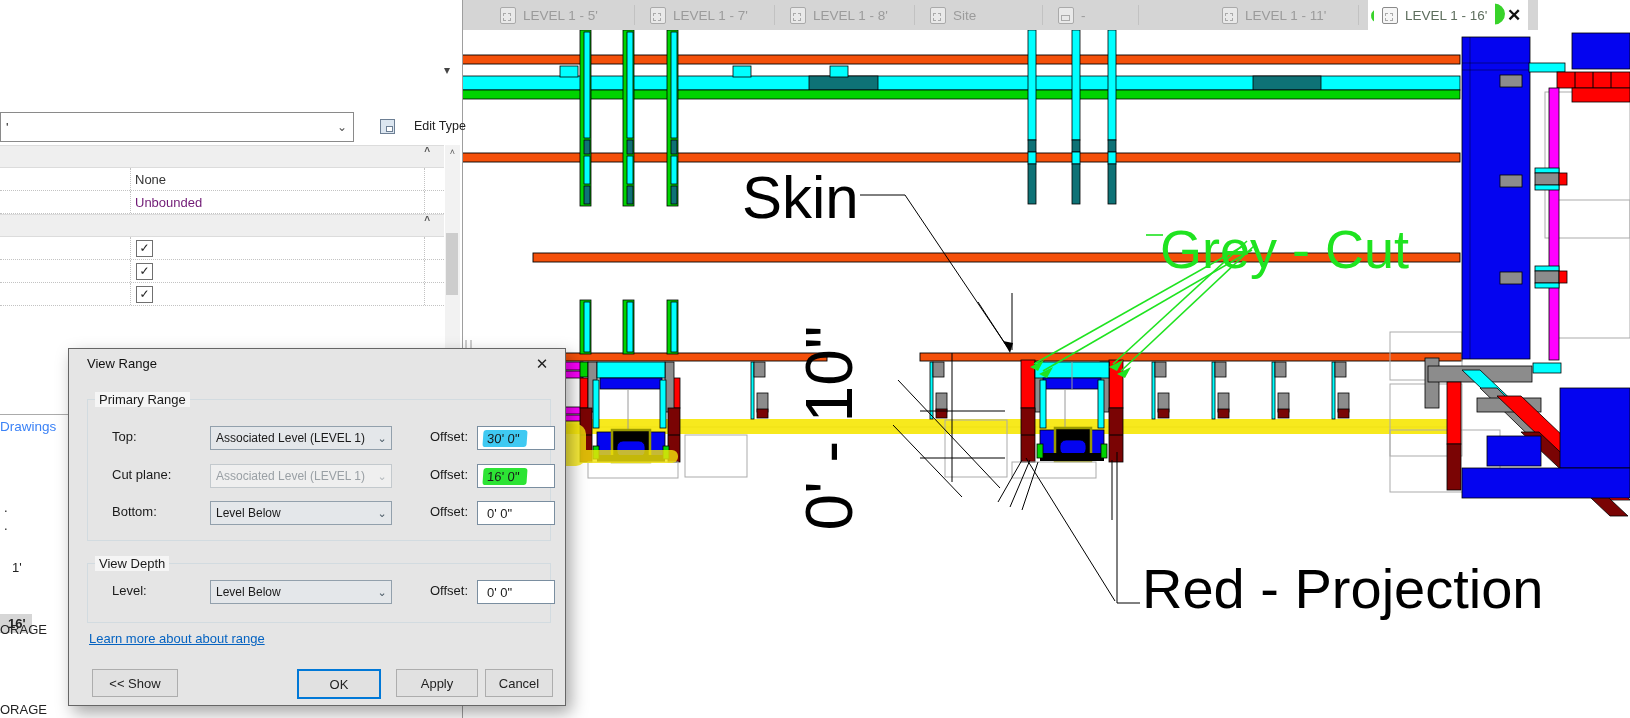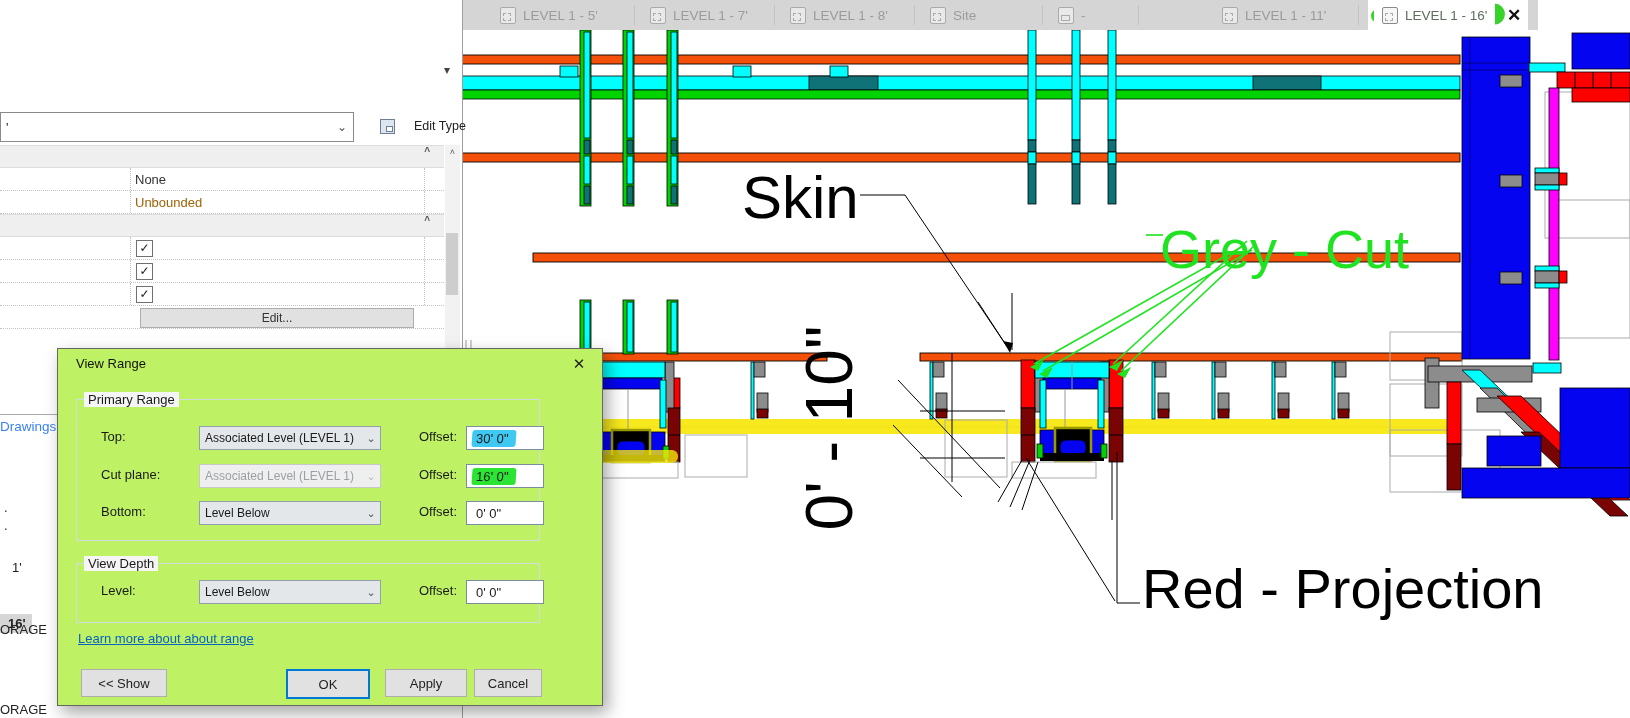--- a/index.html
+++ b/index.html
@@ -49,34 +49,34 @@
   #type-selector .chev{width:22px;text-align:center;color:#555;font-size:12px;}
   #edit-type{position:absolute;left:357px;top:112px;width:104px;height:28px;display:flex;align-items:center;gap:19px;color:#222;font-size:12.5px;margin-left:23px;}
   .et-icon{width:13px;height:13px;border:1px solid #6d7f94;background:#dce6f0;position:relative;flex:0 0 auto;}
   .et-icon::after{content:"";position:absolute;right:1px;bottom:1px;width:5px;height:4px;border:1px solid #6d7f94;background:#fff;}
 
   #param-table{position:absolute;left:0;top:145px;width:444px;}
   .sec-bar{height:21px;background:#efefef;border-top:1px solid #dcdcdc;border-bottom:1px solid #dcdcdc;position:relative;}
   .sec-chev{position:absolute;right:14px;top:1px;color:#555;font-size:10px;font-weight:bold;line-height:9px;text-align:center;}
   .prow{height:22px;border-bottom:1px dotted #c3c3c3;position:relative;}
   .prow .vcell{position:absolute;left:130px;right:19px;top:0;bottom:0;border-left:1px dotted #c3c3c3;border-right:1px dotted #c3c3c3;display:flex;align-items:center;padding-left:4px;}
-  .prow.muted .vcell{color:#a16207;}
+  .prow.muted .vcell{color:#701a75;}
   .cbox{width:15px;height:15px;border:1px solid #707070;background:#fff;font-size:12px;line-height:14px;text-align:center;color:#222;margin-left:1px;}
   .edit-btn{position:absolute;left:140px;top:2px;width:272px;height:18px;background:#e1e1e1;border:1px solid #adadad;font-size:12px;display:flex;align-items:center;justify-content:center;color:#333;}
   #pal-scroll{position:absolute;left:445px;top:145px;width:15px;height:230px;background:#f2f2f2;}
   #pal-scroll .thumb{position:absolute;left:1px;top:88px;width:12px;height:62px;background:#cdcdcd;}
   #pal-scroll .sarrow{position:absolute;left:0;top:2px;width:15px;text-align:center;font-size:9px;color:#606060;}
 
   #browser-sep{position:absolute;left:0;top:414px;width:462px;height:1px;background:#ababab;}
   #browser-header{position:absolute;left:0;top:419px;font-size:13.5px;color:#3b82f6;}
   .tree-item{position:absolute;left:0;font-size:13px;color:#222;white-space:nowrap;}
   .tree-item.sel{background:#d6d6d6;font-weight:bold;padding:2px 6px 2px 8px;}
 
   
-  #dlg{position:absolute;left:57px;top:348px;width:496px;height:356px;background:#bef264;border:1px solid #666;box-shadow:5px 7px 16px rgba(0,0,0,.35);z-index:10;font-size:13px;color:#1a1a1a;padding-left:48px;}
+  #dlg{position:absolute;left:68px;top:348px;width:496px;height:356px;background:#e5e5e5;border:1px solid #666;box-shadow:5px 7px 16px rgba(0,0,0,.35);z-index:10;font-size:13px;color:#1a1a1a;}
   #dlg-title{position:absolute;left:18px;top:7px;font-size:13px;color:#111;}
   #dlg-close{position:absolute;right:12px;top:6px;width:22px;height:20px;text-align:center;font-size:15px;color:#222;}
   .grp{position:absolute;left:18px;width:462px;border:1px solid #d2dbe0;}
   .grp-label{position:absolute;left:26px;background:#f5f5f5;padding:0 4px;font-size:13px;}
   .frow{position:absolute;left:0;width:100%;height:22px;}
   .frow .flabel{position:absolute;left:43px;top:3px;}
   .frow .off-label{position:absolute;left:361px;top:3px;}
   .dd{position:absolute;left:141px;top:0;width:180px;height:22px;background:#e4e7ea;border:1px solid #92a0ac;display:flex;align-items:center;font-size:12px;}
   .dd .dval{flex:1;padding-left:5px;white-space:nowrap;overflow:hidden;}
   .dd .dchev{width:18px;text-align:center;color:#4a5a66;font-size:11px;}
@@ -424,23 +424,20 @@
       <div class="prow">
           <span class="vcell">
             <span class="cbox">✓</span>
           </span>
         </div>
       <div class="prow">
           <span class="vcell">
             <span class="cbox">✓</span>
           </span>
         </div>
-      <div class="prow">
-          <span class="edit-btn">Edit...</span>
-        </div>
     </div>
 
     <div id="pal-scroll">
       <span class="sarrow">˄</span>
       <div class="thumb"></div>
     </div>
 
     <div id="browser-sep"></div>
     <div id="browser-header">Drawings</div>
     <div class="tree-item" style="top:500px;left:4px;">.</div>

